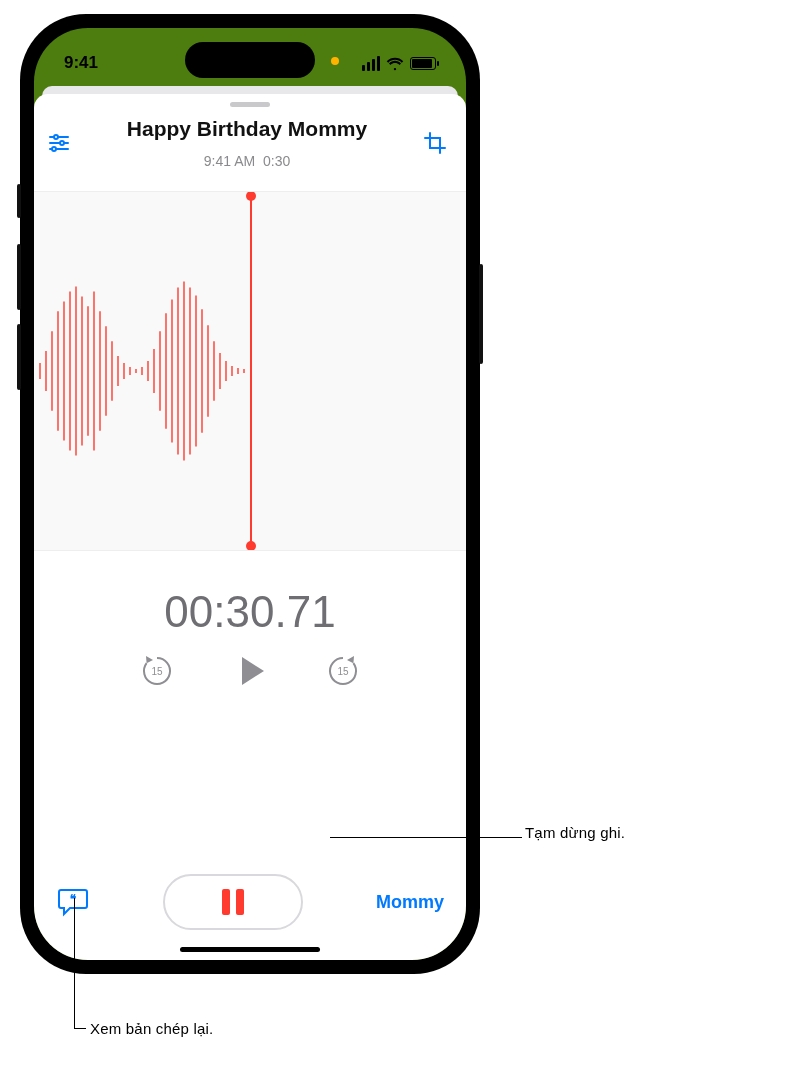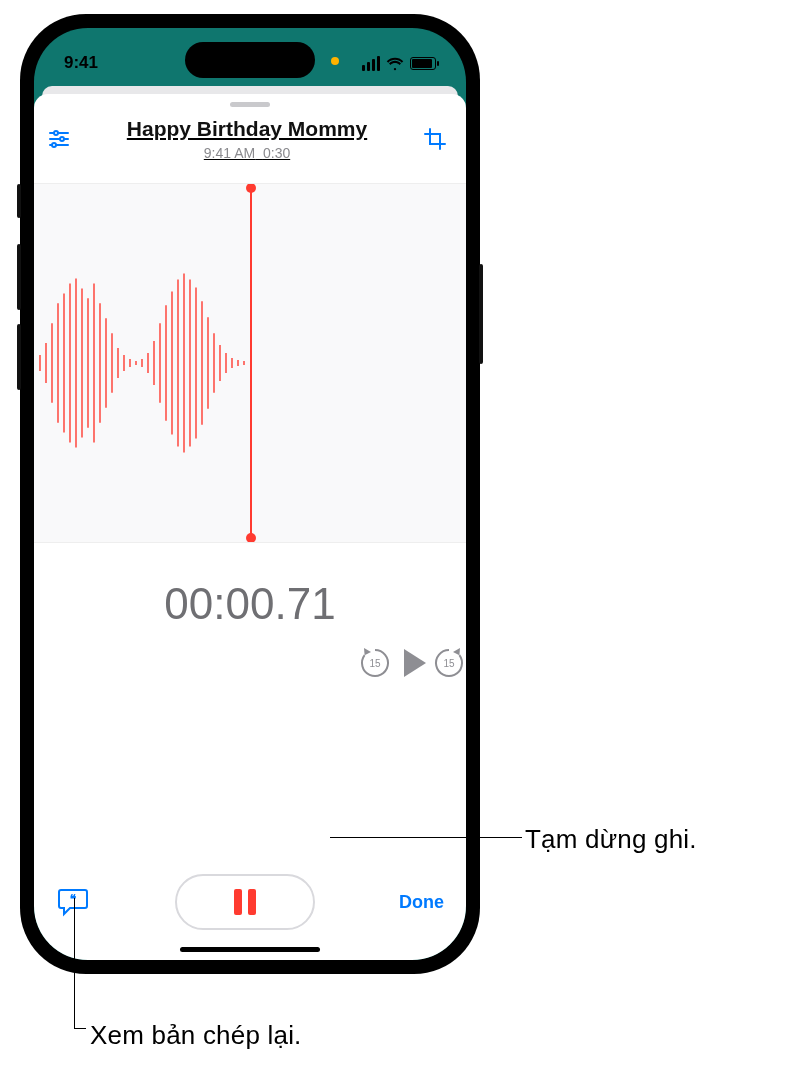--- a/index.html
+++ b/index.html
@@ -21,21 +21,21 @@
     top: 14px;
     width: 460px;
     height: 960px;
     background: #000;
     border-radius: 66px;
     padding: 14px;
   }
   .screen {
     width: 100%;
     height: 100%;
-    background: #0f766e;
+    background: #4d7c0f;
     border-radius: 54px;
     position: relative;
     overflow: hidden;
   }
   .pill {
     position: absolute;
     top: 14px;
     left: 50%;
     transform: translateX(-50%);
     width: 130px;
@@ -99,26 +99,25 @@
     background: #fff;
     border-radius: 14px 14px 0 0;
   }
   .grabber {
     width: 40px; height:5px; background:#c9c9cc; border-radius:3px;
     margin: 8px auto 0;
   }
   .title-row {
     display:flex; align-items:center; justify-content:space-between;
     padding: 10px 18px 0 12px;
-    text-decoration: underline;
   }
   .sliders-ic, .crop-ic { width:26px; height:26px; display:flex; align-items:center; justify-content:center; color:#007aff; }
   .title-center { flex:1; text-align:center; }
   .rec-title { font-size:21px; font-weight:700; color:#111; }
-  .rec-sub { font-size:14px; color:#8a8a8e; margin-top:4px; }
+  .rec-sub { font-size:14px; color:#8a8a8e; margin-top:12px; }
 
   
   .wave-wrap {
     margin-top: 22px;
     height: 360px;
     background: #f9f9fa;
     border-top:1px solid #eee;
     border-bottom:1px solid #eee;
     position: relative;
     overflow:hidden;
@@ -142,21 +141,21 @@
   .big-time {
     text-align:center;
     font-size:44px;
     font-weight:400;
     color:#6f6f73;
     margin-top: 36px;
     font-variant-numeric: tabular-nums;
   }
 
   .play-row {
-    display:flex; justify-content:flex-end; align-items:center; 
+    display:flex; justify-content:center; align-items:center; gap:56px;
     margin-top: 14px;
     color:#8e8e93;
   }
   .skip-ic { width:34px; height:34px; }
   .play-ic { width:40px; height:40px; color:#888; }
 
   .bottom-row {
     position:absolute;
     left:0; right:0;
     bottom: 30px;
@@ -177,21 +176,21 @@
   .pause-glyph { display:flex; gap:6px; }
   .pause-glyph i { width:8px; height:26px; background:#ff3b30; border-radius:2px; display:block;}
   .done { color:#007aff; font-size:18px; font-weight:600; }
 
   .home-ind {
     position:absolute; bottom:8px; left:50%; transform:translateX(-50%);
     width:140px; height:5px; background:#000; border-radius:3px;
   }
 
   
-  .callout { position:absolute; font-size:26px; color:#000; letter-spacing:0.2px; }
+  .callout { position:absolute; font-size:15px; color:#000; letter-spacing:0.2px; }
   .callout-line { position:absolute; background:#000; }
   .c1-line { left:330px; top:837px; width:192px; height:1px; }
   .c1-text { left:525px; top:824px; }
   .c2-lineV { left:74px; top:898px; width:1px; height:130px; }
   .c2-lineH { left:74px; top:1028px; width:12px; height:1px; }
   .c2-text { left:90px; top:1020px; }
 
 </style>
 </head>
 <body>
@@ -296,21 +295,21 @@
             <line x1="192" y1="170" x2="192" y2="190"></line>
             <line x1="198" y1="175" x2="198" y2="185"></line>
             <line x1="204" y1="177" x2="204" y2="183"></line>
             <line x1="210" y1="178" x2="210" y2="182"></line>
           </g>
         </svg>
         <div class="playhead"></div>
       </div>
 
 
-      <div class="big-time">00:00.71</div>
+      <div class="big-time">00:30.71</div>
 
       <div class="play-row">
         <div>
           <svg class="skip-ic" viewBox="0 0 34 34">
             <path d="M17 4a13 13 0 1 1-10.4 5.2" fill="none" stroke="#8e8e93" stroke-width="2"></path>
             <path d="M6 2 L6.6 9.2 L13 6 Z" fill="#8e8e93"></path>
             <text x="17" y="21" text-anchor="middle" font-size="10" fill="#8e8e93">15</text>
           </svg>
         </div>
         <div>
@@ -333,21 +332,21 @@
             <path d="M5 5 h24 a2 2 0 0 1 2 2 v14 a2 2 0 0 1 -2 2 H14 l-6 6 v-6 H5 a2 2 0 0 1 -2 -2 V7 a2 2 0 0 1 2 -2 z" fill="none" stroke="#007aff" stroke-width="2"></path>
             <text x="17" y="18" text-anchor="middle" font-size="12" font-weight="700" fill="#007aff">❝</text>
           </svg>
         </div>
         <div class="pause-btn">
           <span class="pause-glyph">
               <i></i>
               <i></i>
             </span>
         </div>
-        <span class="done">Done</span>
+        <span class="done">Mommy</span>
       </div>
 
       <div class="home-ind"></div>
     </div>
   </div>
 </div>
 
 <div class="callout-line c1-line"></div>
 <div class="callout c1-text">Tạm dừng ghi.</div>
 

